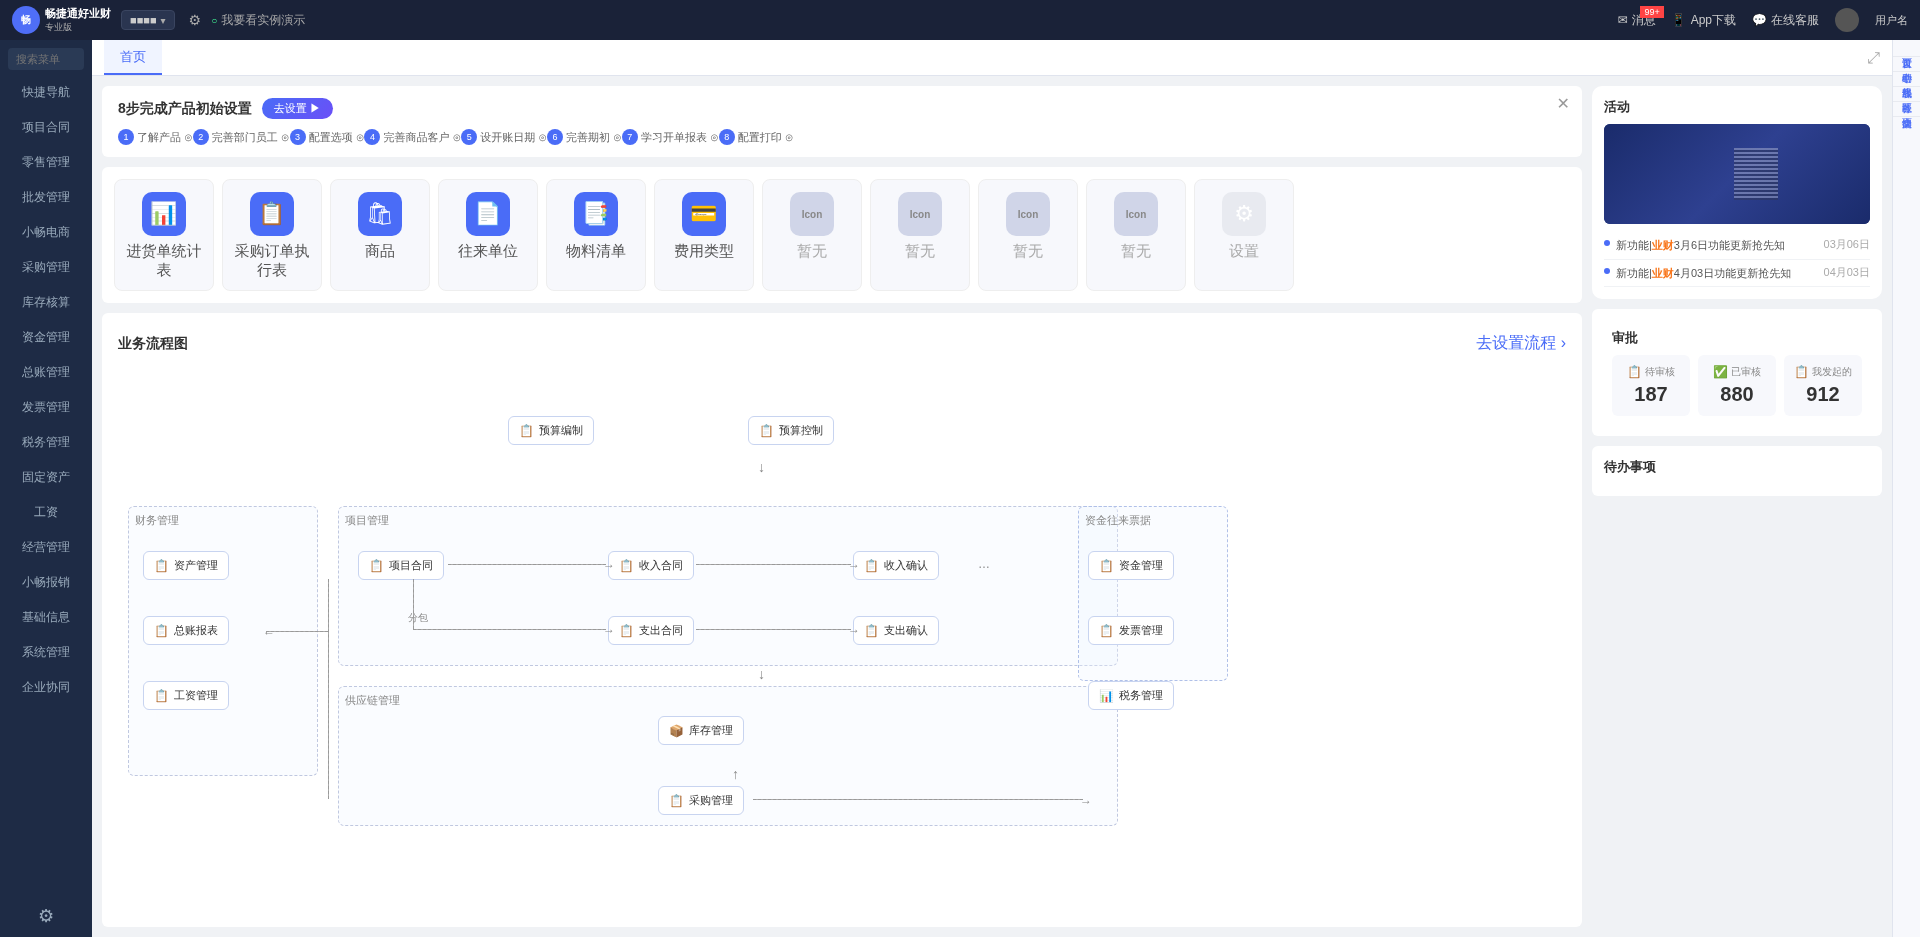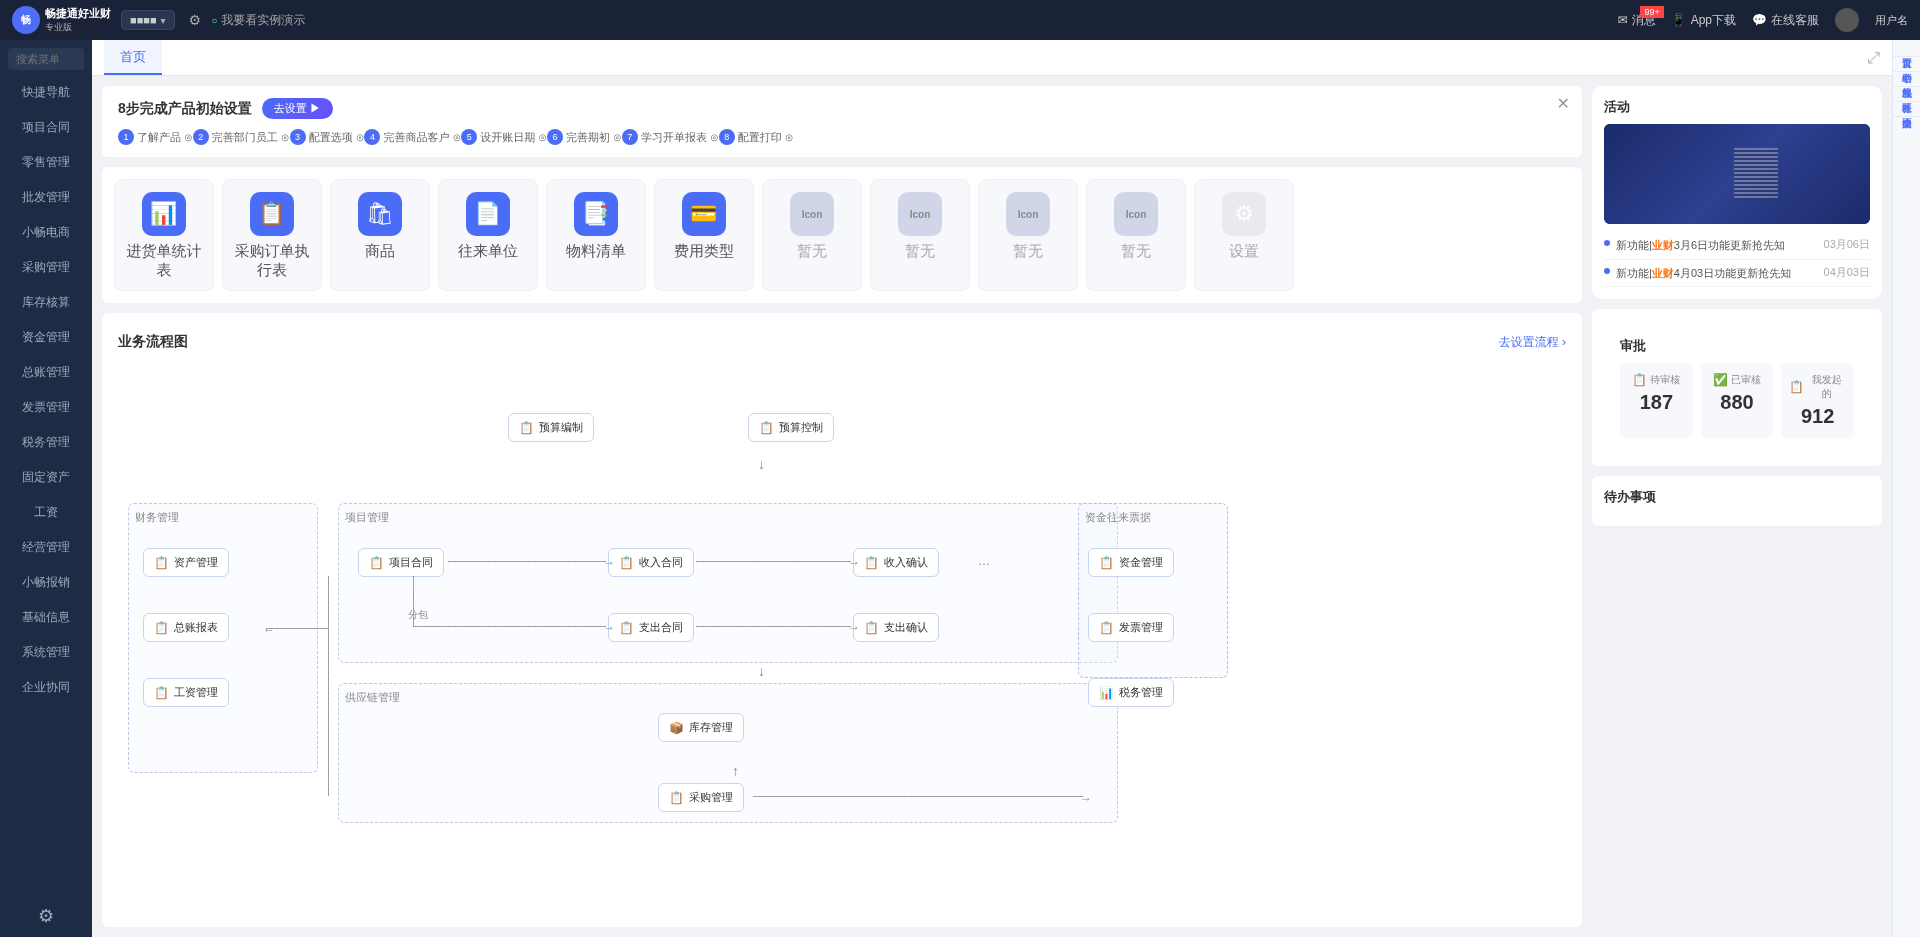--- a/index.html
+++ b/index.html
@@ -67,21 +67,21 @@
     .icon-card .icon-box.gray { background: #c8cdd8; font-weight: bold; }
     .icon-card .icon-box.settings { background: #c8cdd8; }
     .icon-card .icon-label { font-size: 15px; color: #555; text-align: center; }
     .icon-card.placeholder .icon-box { background: #e8eaf0; }
     .icon-card.placeholder .icon-label { color: #aaa; }
 
     
     .flow-section { background: #fff; border-radius: 6px; padding: 20px 16px; flex: 1; overflow: hidden; }
     .flow-header { display: flex; align-items: center; justify-content: space-between; margin-bottom: 12px; }
     .flow-header .title { font-size: 14px; font-weight: bold; color: #333; }
-    .flow-header .set-link { color: #4a6cf7; font-size: 12px; cursor: pointer; display: flex; align-items: center; gap: 2px; }
+    .flow-header .set-link { color: #4a6cf7; font-size: 16px; cursor: pointer; display: flex; align-items: center; gap: 2px; }
     .flow-area { overflow: auto; height: calc(100% - 40px); position: relative; }
     .flow-canvas { width: 1000px; min-height: 420px; position: relative; }
 
     
     .flow-node { position: absolute; background: #fff; border: 1px solid #c8d4f0; border-radius: 6px; padding: 6px 10px; font-size: 11px; color: #333; display: flex; align-items: center; gap: 5px; cursor: pointer; white-space: nowrap; }
     .flow-node .fn-icon { color: #4a6cf7; font-size: 12px; }
     .flow-group { position: absolute; border: 1px dashed #c0c8e0; border-radius: 6px; padding: 6px; font-size: 11px; color: #888; background: rgba(240,244,255,0.3); }
     .flow-line-h { position: absolute; height: 1px; background: #aaa; border-top: 1px dashed #999; }
     .flow-line-v { position: absolute; width: 1px; background: #aaa; border-left: 1px dashed #999; }
 
@@ -98,21 +98,21 @@
     .banner-btn { background: linear-gradient(135deg, #f97316, #ef4444); color: #fff; border: none; border-radius: 10px; padding: 3px 8px; font-size: 10px; cursor: pointer; margin-top: 4px; display: inline-block; }
 
     .news-list { margin-top: 8px; }
     .news-item { display: flex; align-items: flex-start; gap: 6px; padding: 5px 0; border-bottom: 1px solid #f0f2f5; font-size: 11px; }
     .news-dot { width: 6px; height: 6px; border-radius: 50%; background: #4a6cf7; margin-top: 3px; flex-shrink: 0; }
     .news-text { flex: 1; color: #555; line-height: 1.5; }
     .news-text .highlight { color: #f97316; font-weight: bold; }
     .news-date { color: #aaa; white-space: nowrap; }
 
     
-    .approval-card { background: #fff; border-radius: 6px; padding: 28px; }
+    .approval-card { background: #fff; border-radius: 6px; padding: 20px; }
     .approval-stats { display: flex; gap: 8px; margin-top: 8px; }
     .stat-box { flex: 1; background: #f7f8fc; border-radius: 6px; padding: 10px 8px; text-align: center; }
     .stat-box .stat-label { font-size: 10px; color: #888; margin-bottom: 4px; display: flex; align-items: center; justify-content: center; gap: 3px; }
     .stat-box .stat-icon { font-size: 12px; }
     .stat-box .stat-num { font-size: 20px; font-weight: bold; color: #333; }
     .stat-box.pending .stat-icon { color: #4a6cf7; }
     .stat-box.approved .stat-icon { color: #10b981; }
     .stat-box.mine .stat-icon { color: #4a6cf7; }
 
     

